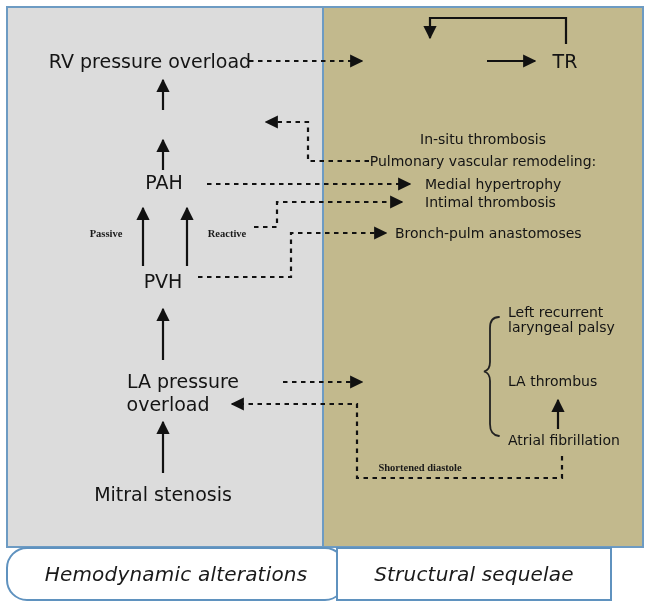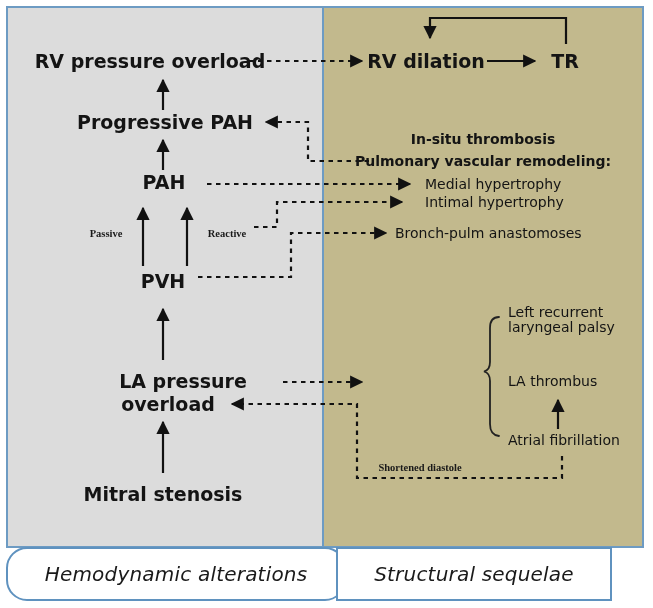--- a/index.html
+++ b/index.html
@@ -17,21 +17,21 @@
   .footer-box{
     position:absolute;top:547px;height:54px;background:#ffffff;
     border:2px solid #5f92bf;box-sizing:border-box;
     display:flex;align-items:center;justify-content:center;
   }
   .footer-box .ftxt{
     font-style:italic;font-size:20px;color:#1a1a1a;letter-spacing:0.2px;white-space:nowrap;
   }
   .fleft{left:6px;width:340px;border-radius:21px;}
   .fright{left:336px;width:276px;}
-  .t{position:absolute;white-space:nowrap;transform:translate(-50%,-50%);font-weight:bold;}
+  .t{position:absolute;white-space:nowrap;transform:translate(-50%,-50%);}
   .tl{position:absolute;white-space:nowrap;transform:translateY(-50%);}
   .big{font-size:19px;}
   .med{font-size:14px;}
   .small{font-size:10.5px;font-weight:bold;color:#1a1a1a;font-family:Liberation Serif, serif;}
   svg.connectors{position:absolute;left:0;top:0;width:653px;height:608px;pointer-events:none;}
 </style>
 </head>
 <body>
 
 <div class="canvas">
@@ -64,35 +64,33 @@
     <path d="M207,184 L410,184" stroke="#111" stroke-width="2.2" fill="none" stroke-dasharray="4.5 4.5" marker-end="url(#ah)"></path>
     <path d="M254,227 L277,227 L277,202 L402,202" stroke="#111" stroke-width="2.2" fill="none" stroke-dasharray="4.5 4.5" marker-end="url(#ah)"></path>
     <path d="M198,277 L291,277 L291,233 L386,233" stroke="#111" stroke-width="2.2" fill="none" stroke-dasharray="4.5 4.5" marker-end="url(#ah)"></path>
     <path d="M283,382 L362,382" stroke="#111" stroke-width="2.2" fill="none" stroke-dasharray="4.5 4.5" marker-end="url(#ah)"></path>
     <path d="M562,456 L562,478 L357,478 L357,404 L232,404" stroke="#111" stroke-width="2.2" fill="none" stroke-dasharray="4.5 4.5" marker-end="url(#ah)"></path>
 
     <path d="M499,317 Q490,317 490,328 L490,362 Q490,370 484,371.5 Q490,373 490,381 L490,424 Q490,435 499,436" stroke="#222" stroke-width="1.8" fill="none" stroke-linecap="round"></path>
   </svg>
 
   <div class="t big" style="left:150px;top:61px">RV pressure overload</div>
-  <div class="t big" style="left:165px;top:122px">Progressive PAH</div>
   <div class="t big" style="left:164px;top:182px">PAH</div>
   <div class="t small" style="left:106px;top:233px">Passive</div>
   <div class="t small" style="left:227px;top:233px">Reactive</div>
   <div class="t big" style="left:163px;top:281px">PVH</div>
   <div class="t big" style="left:183px;top:381px">LA pressure</div>
   <div class="t big" style="left:168px;top:404px">overload</div>
   <div class="t big" style="left:163px;top:494px">Mitral stenosis</div>
 
-  <div class="t big" style="left:426px;top:61px">RV dilation</div>
   <div class="t big" style="left:565px;top:61px">TR</div>
   <div class="t med" style="left:483px;top:139px">In-situ thrombosis</div>
   <div class="t med" style="left:483px;top:161px">Pulmonary vascular remodeling:</div>
   <div class="tl med" style="left:425px;top:184px">Medial hypertrophy</div>
-  <div class="tl med" style="left:425px;top:202px">Intimal hypertrophy</div>
+  <div class="tl med" style="left:425px;top:202px">Intimal thrombosis</div>
   <div class="tl med" style="left:395px;top:233px">Bronch-pulm anastomoses</div>
   <div class="tl med" style="left:508px;top:312px">Left recurrent</div>
   <div class="tl med" style="left:508px;top:327px">laryngeal palsy</div>
   <div class="tl med" style="left:508px;top:381px">LA thrombus</div>
   <div class="tl med" style="left:508px;top:440px">Atrial fibrillation</div>
   <div class="t small" style="left:420px;top:467px">Shortened diastole</div>
 
   <div class="footer-box fleft">
     <span class="ftxt">Hemodynamic alterations</span>
   </div>

